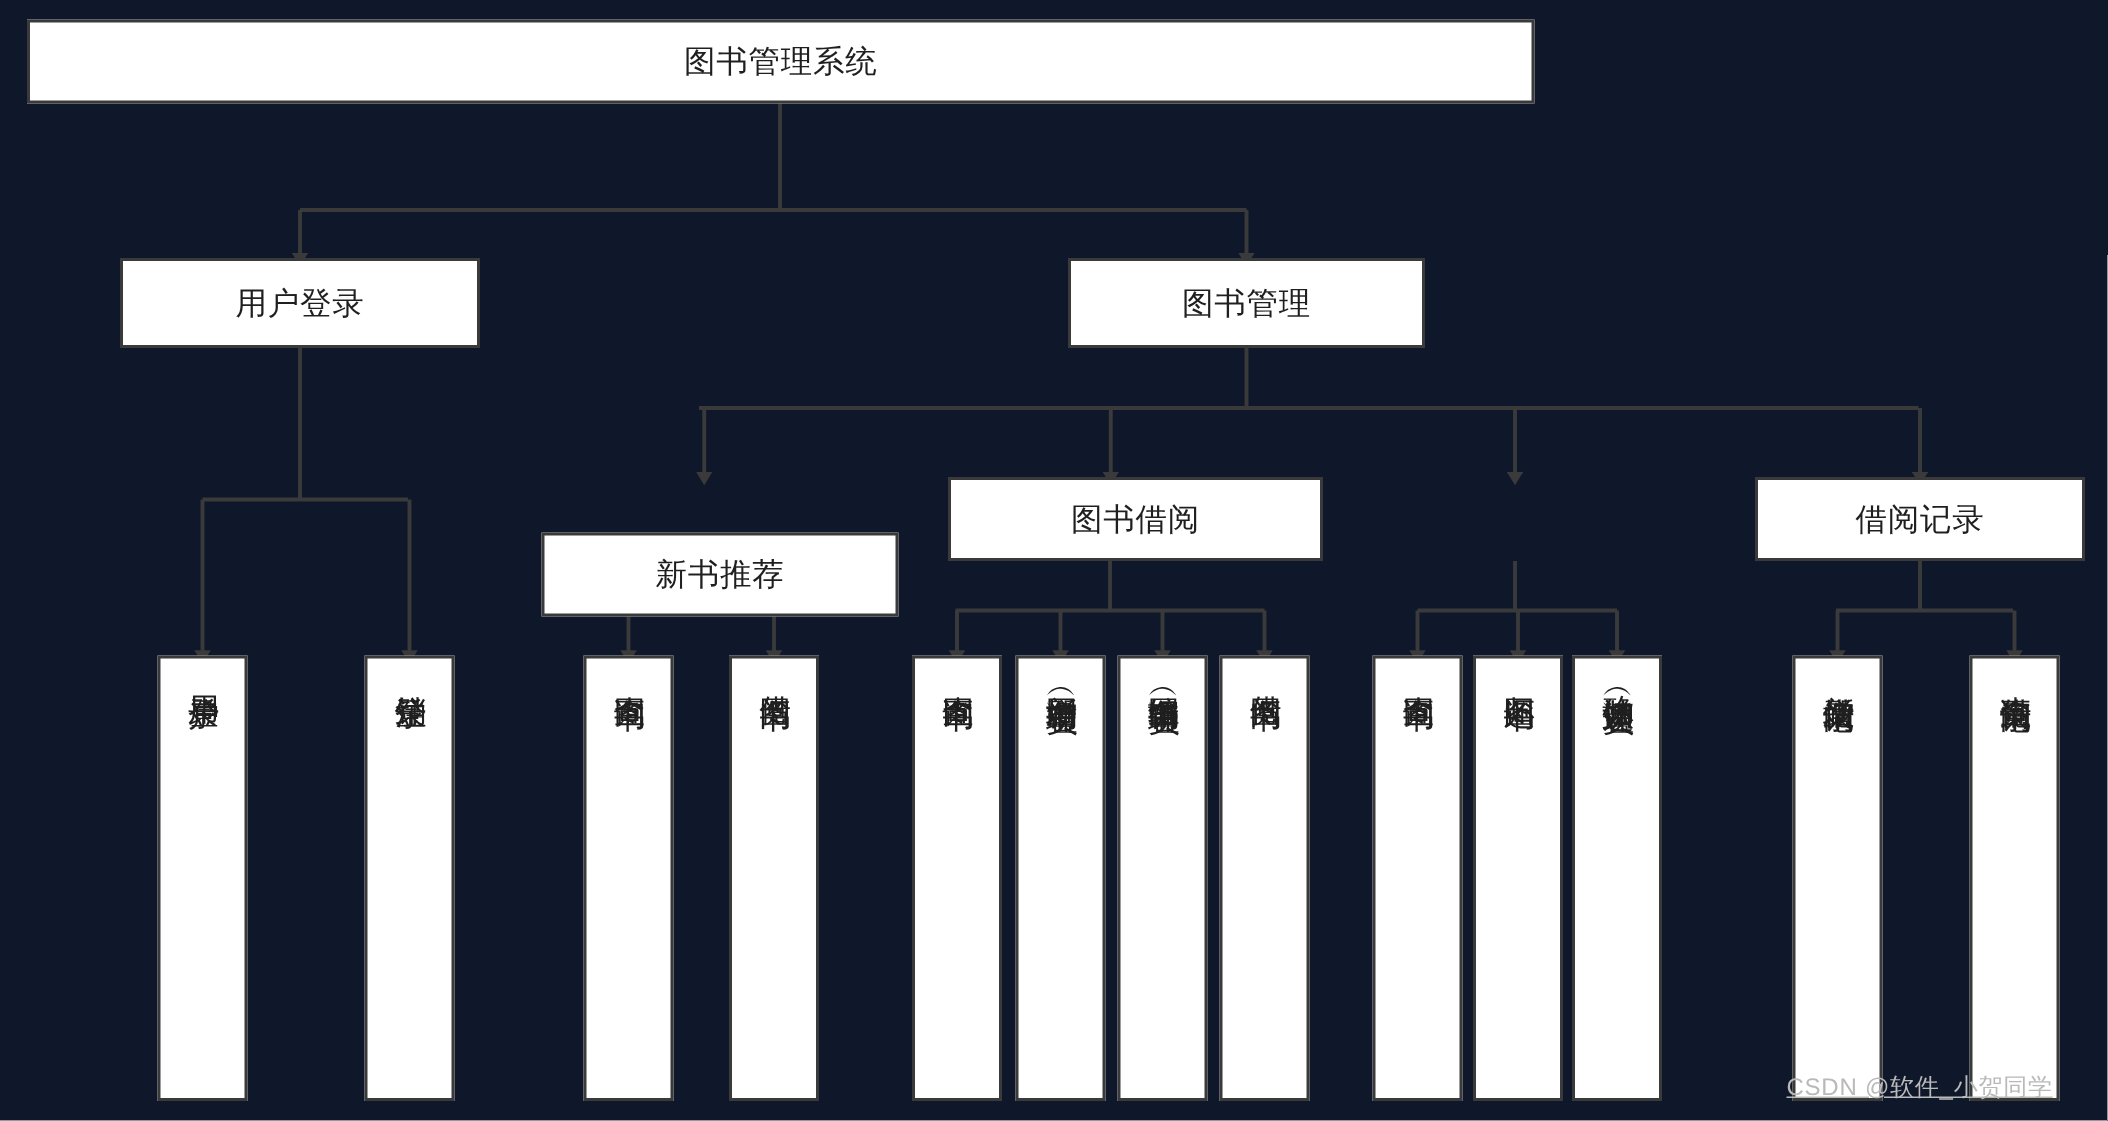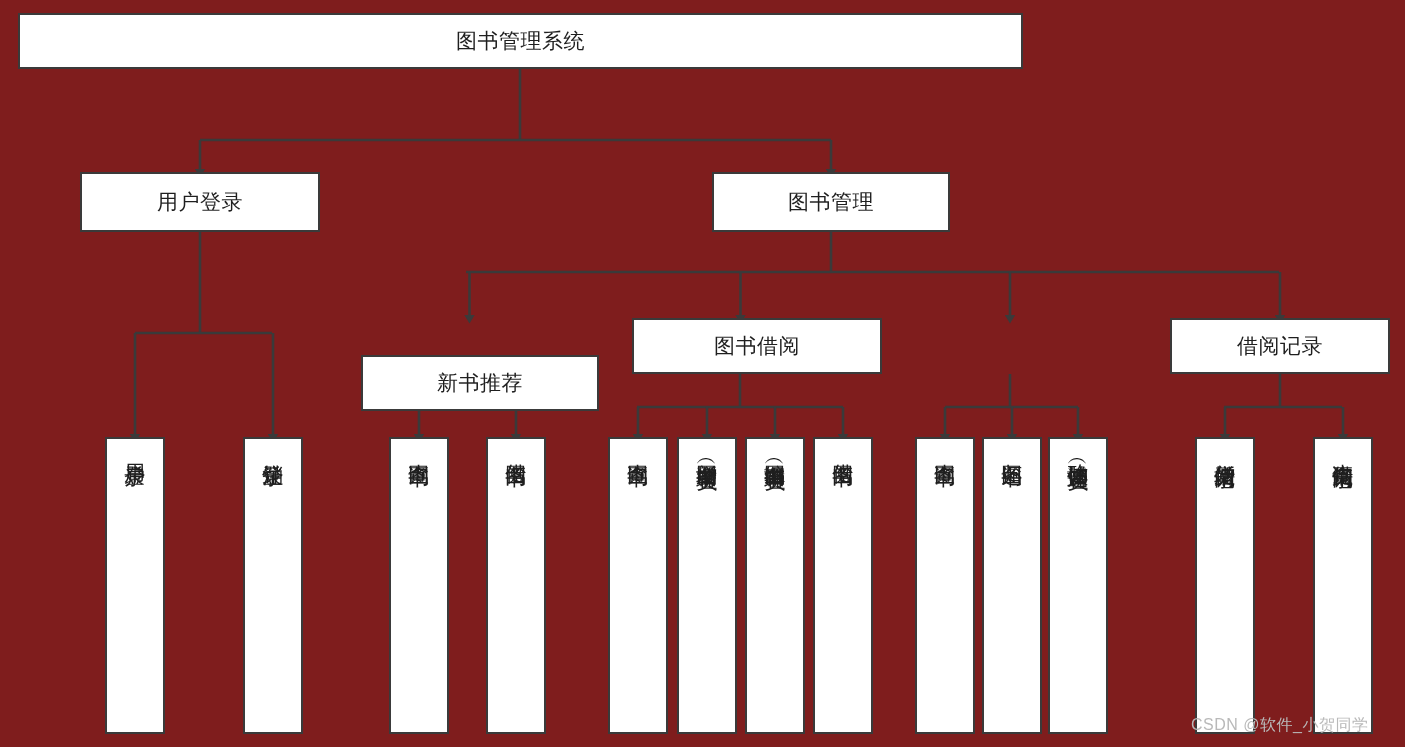--- a/index.html
+++ b/index.html
@@ -7,21 +7,21 @@
     padding: 0;
     background: #ffffff;
   }
   body {
     font-family: "Liberation Sans", "DejaVu Sans", sans-serif;
   }
   #canvas {
     position: relative;
     width: 1405px;
     height: 747px;
-    background: #7f1d1d;
+    background: #0f172a;
     overflow: hidden;
   }
   #wires {
     position: absolute;
     left: 0;
     top: 0;
     width: 1405px;
     height: 747px;
     pointer-events: none;
   }
@@ -167,15 +167,15 @@
     <span class="vlabel">确认归还（管理员）</span>
   </div>
 
   <div class="node vert" style="left: 1195px; top: 437px; width: 60px; height: 297px;">
     <span class="vlabel">新增借阅记录</span>
   </div>
   <div class="node vert" style="left: 1313px; top: 437px; width: 60px; height: 297px;">
     <span class="vlabel">查询借阅记录</span>
   </div>
 
-  <div class="watermark" style="left:1191px; top:715px;">CSDN @软件_小贺同学</div>
+  <div class="watermark" style="left:1191px; top:715px;text-decoration:underline;">CSDN @软件_小贺同学</div>
 
 </div>
 
 </body></html>

